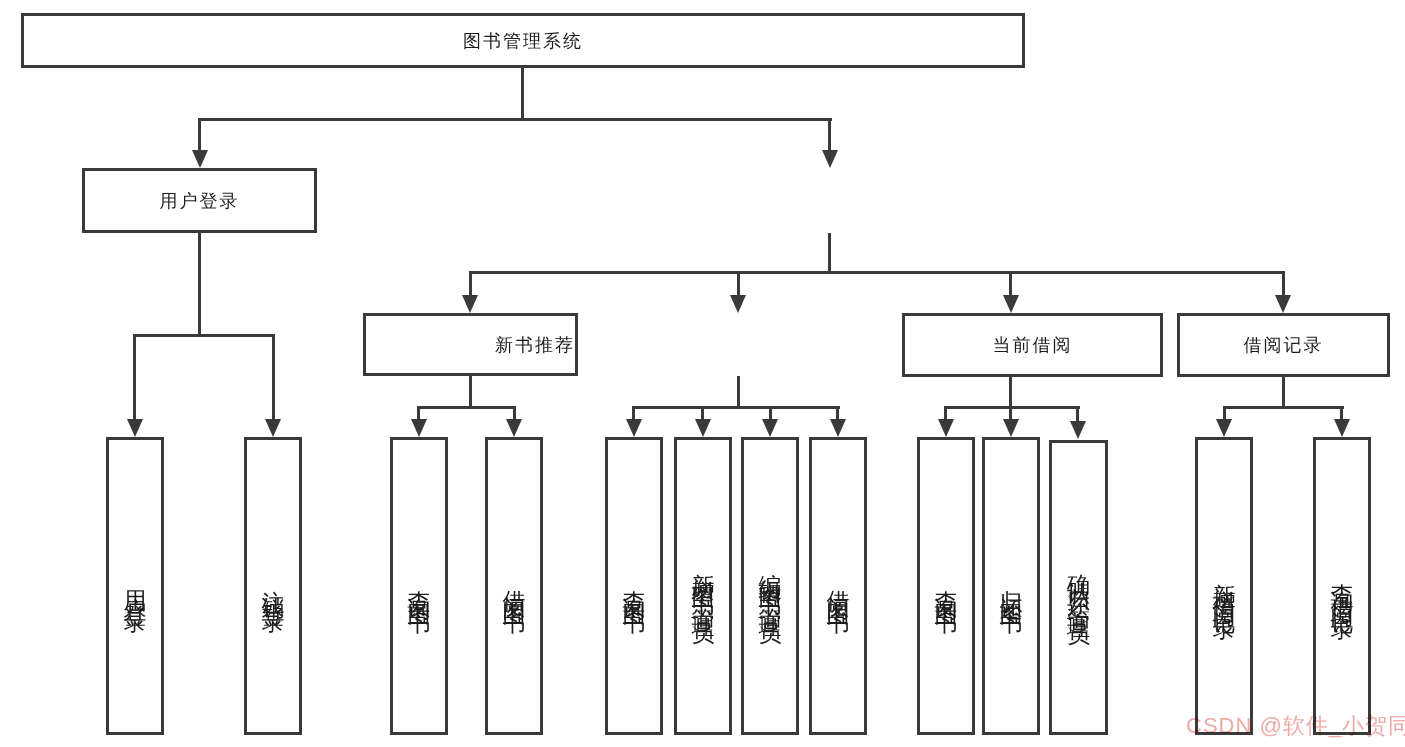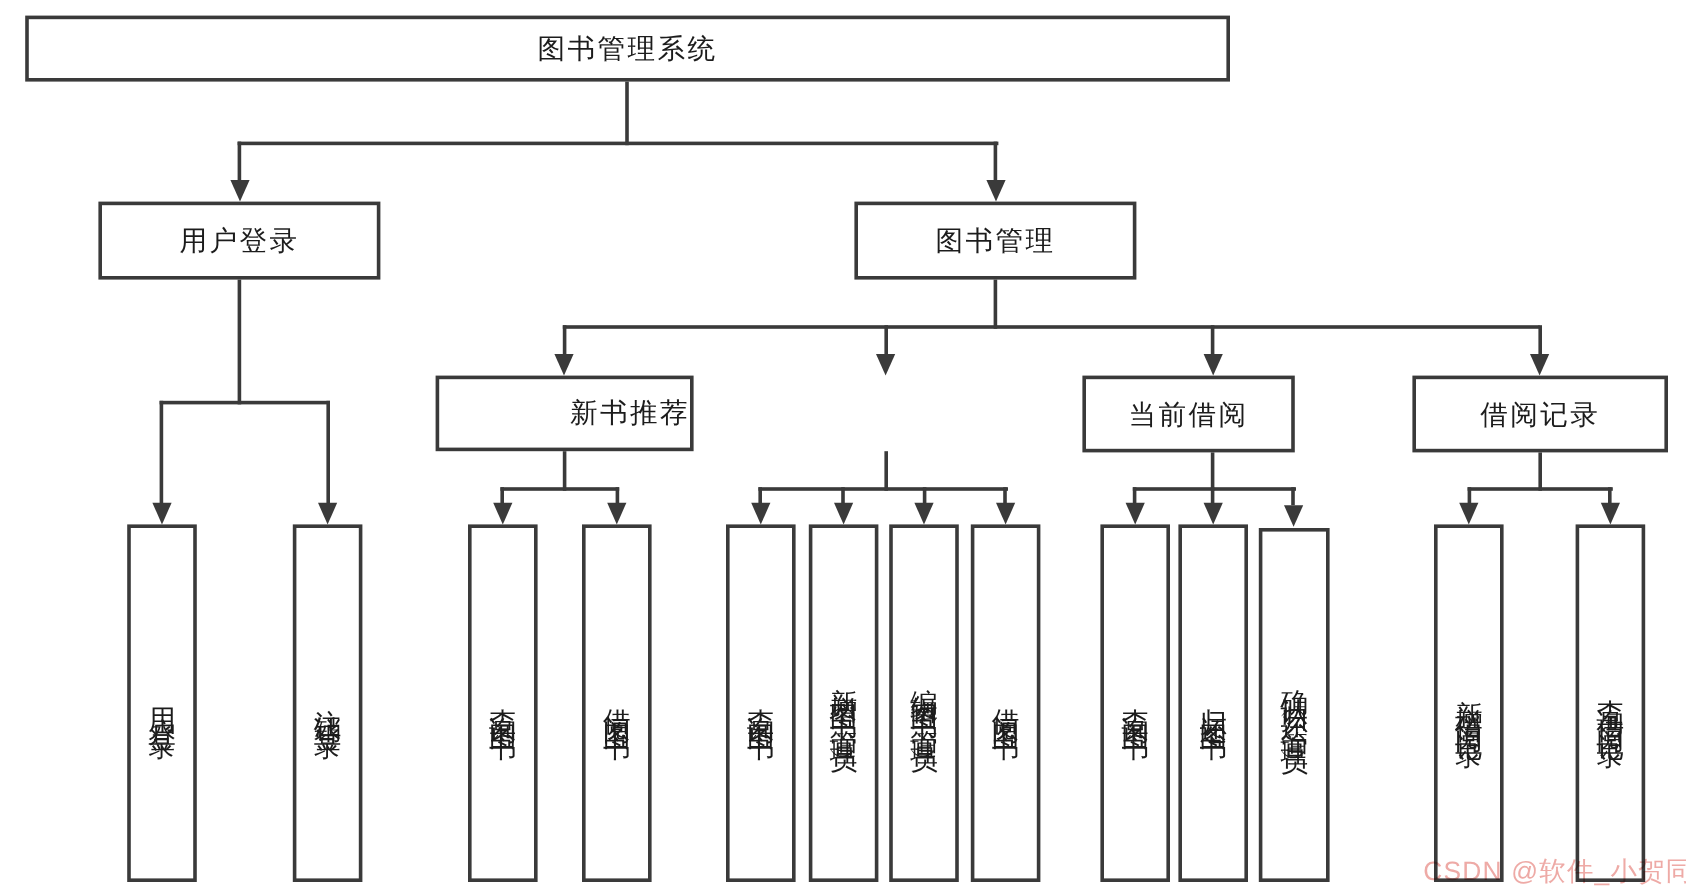--- a/index.html
+++ b/index.html
@@ -2,21 +2,21 @@
 <html><head>
 <meta charset="utf-8">
 <style>
   html,body{margin:0;padding:0;background:#ffffff;}
   body{font-family:"Liberation Sans","DejaVu Sans",sans-serif;}
   .canvas{position:relative;width:1405px;height:747px;background:#ffffff;overflow:hidden;}
 
   
   .node{position:absolute;box-sizing:border-box;border:3px solid #3a3a3a;background:#ffffff;
         display:flex;align-items:center;justify-content:center;}
-  .node .lbl{font-size:23px;color:#1c1c1c;letter-spacing:2px;white-space:nowrap;}
+  .node .lbl{font-size:18px;color:#1c1c1c;letter-spacing:2px;white-space:nowrap;}
   .leaf .lbl{writing-mode:vertical-rl;text-orientation:mixed;font-size:23px;
              letter-spacing:7px;line-height:1;white-space:normal;}
 
   
   .hl{position:absolute;height:3px;background:#3a3a3a;}
   .vl{position:absolute;width:3px;background:#3a3a3a;}
   .arrow{position:absolute;width:0;height:0;
          border-left:8px solid transparent;border-right:8px solid transparent;
          border-top:18px solid #3a3a3a;}
 
@@ -29,28 +29,25 @@
 
 <div class="canvas">
 
   <div class="node" style="left:21px;top:13px;width:1004px;height:55px;">
     <span class="lbl">图书管理系统</span>
   </div>
 
   <div class="node" style="left:82px;top:168px;width:235px;height:65px;">
     <span class="lbl">用户登录</span>
   </div>
-  <div class="node" style="left:712px;top:168px;width:235px;height:65px;">
-    <span class="lbl">图书管理</span>
-  </div>
 
   <div class="node" style="left:363px;top:313px;width:215px;height:63px;justify-content:flex-end;">
     <span class="lbl">新书推荐</span>
   </div>
-  <div class="node" style="left:902px;top:313px;width:177px;height:64px;">
+  <div class="node" style="left:902px;top:313px;width:261px;height:64px;">
     <span class="lbl">当前借阅</span>
   </div>
   <div class="node" style="left:1177px;top:313px;width:213px;height:64px;">
     <span class="lbl">借阅记录</span>
   </div>
 
   <div class="node leaf" style="left:106px;top:437px;width:58px;height:298px;">
     <span class="lbl">用户登录</span>
   </div>
   <div class="node leaf" style="left:244px;top:437px;width:58px;height:298px;">

